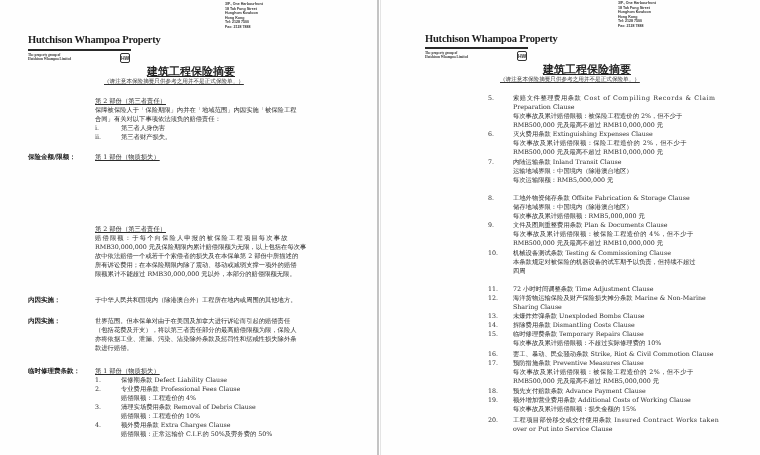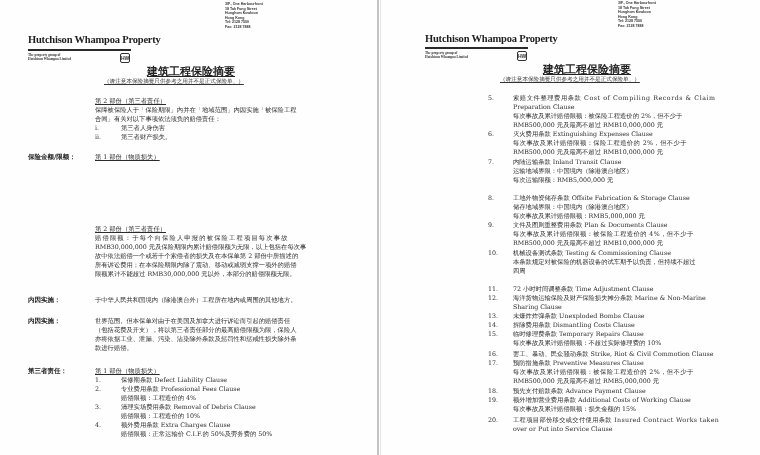--- a/index.html
+++ b/index.html
@@ -86,21 +86,21 @@
   <div class="blk nw" style="left:95px; top:295px;">于中华人民共和国境内（除港澳台外）工程所在地内或周围的其他地方。</div>
 
   <div class="lbl" style="left:28px; top:317px;">内因实施：</div>
   <div class="blk" style="left:95px; top:316px; width:250px;">
     <div class="nw">世界范围。但本保单对由于在美国及加拿大进行诉讼而引起的赔偿责任</div>
     <div class="nw">（包括花费及开支），将以第三者责任部分的最高赔偿限额为限，保险人</div>
     <div class="nw">亦将依据工业、泄漏、污染、沾染除外条款及惩罚性和惩戒性损失除外条</div>
     <div class="nw">款进行赔偿。</div>
   </div>
 
-  <div class="lbl" style="left:28px; top:367px;">第三者责任：</div>
+  <div class="lbl" style="left:28px; top:367px;">临时修理费条款：</div>
   <div class="blk" style="left:95px; top:366px; width:270px;">
     <div class="u nw">第 1 部份（物质损失）</div>
     <div class="row">
       <span class="num">1.</span>
       <div>
           <div class="nw">保修期条款 Defect Liability Clause</div>
         </div>
     </div>
     <div class="row">
       <span class="num">2.</span>

